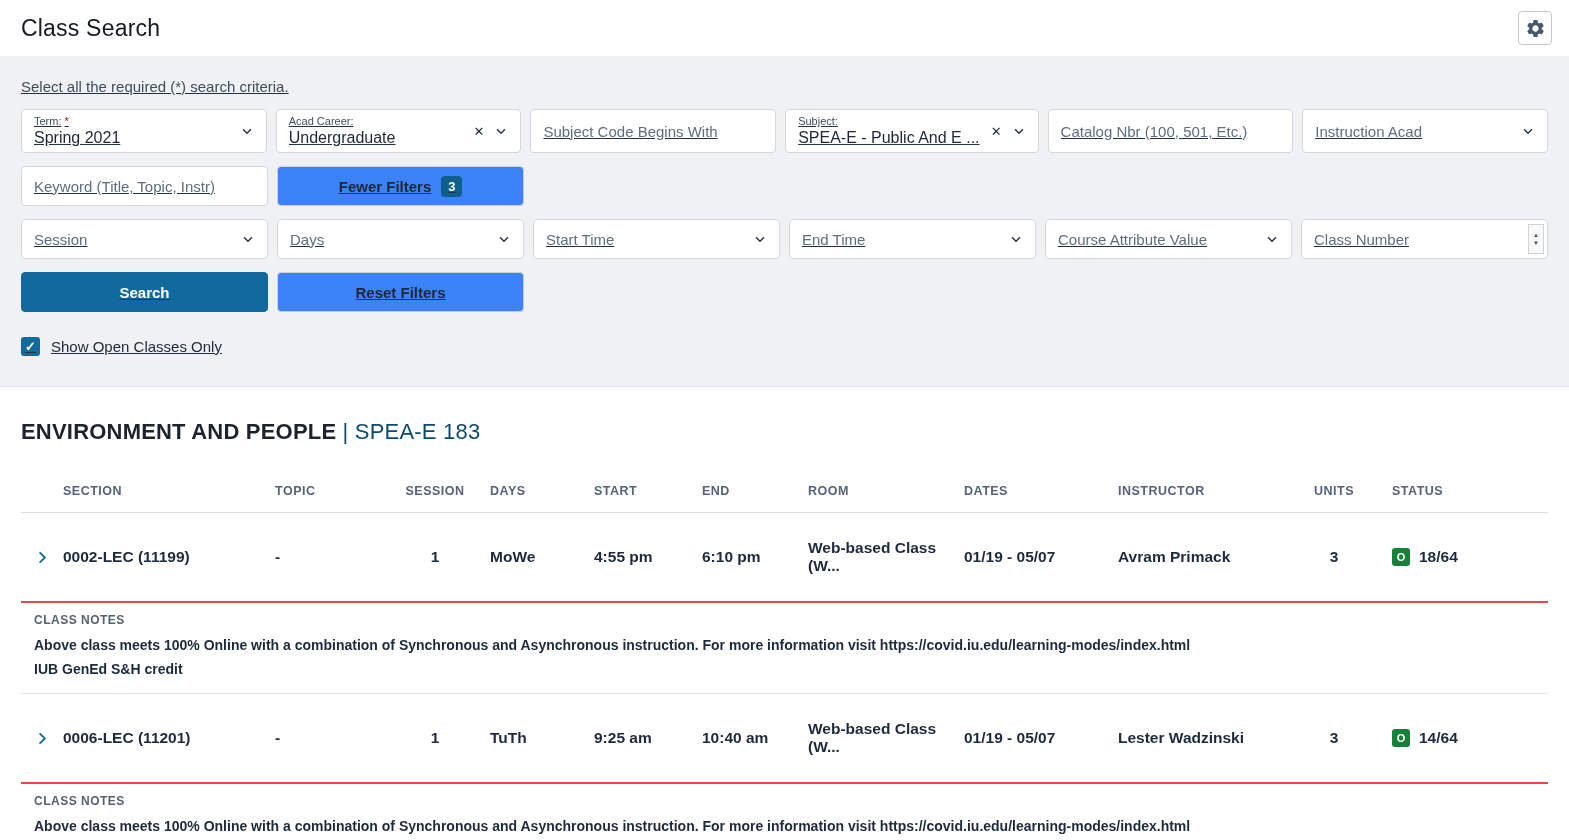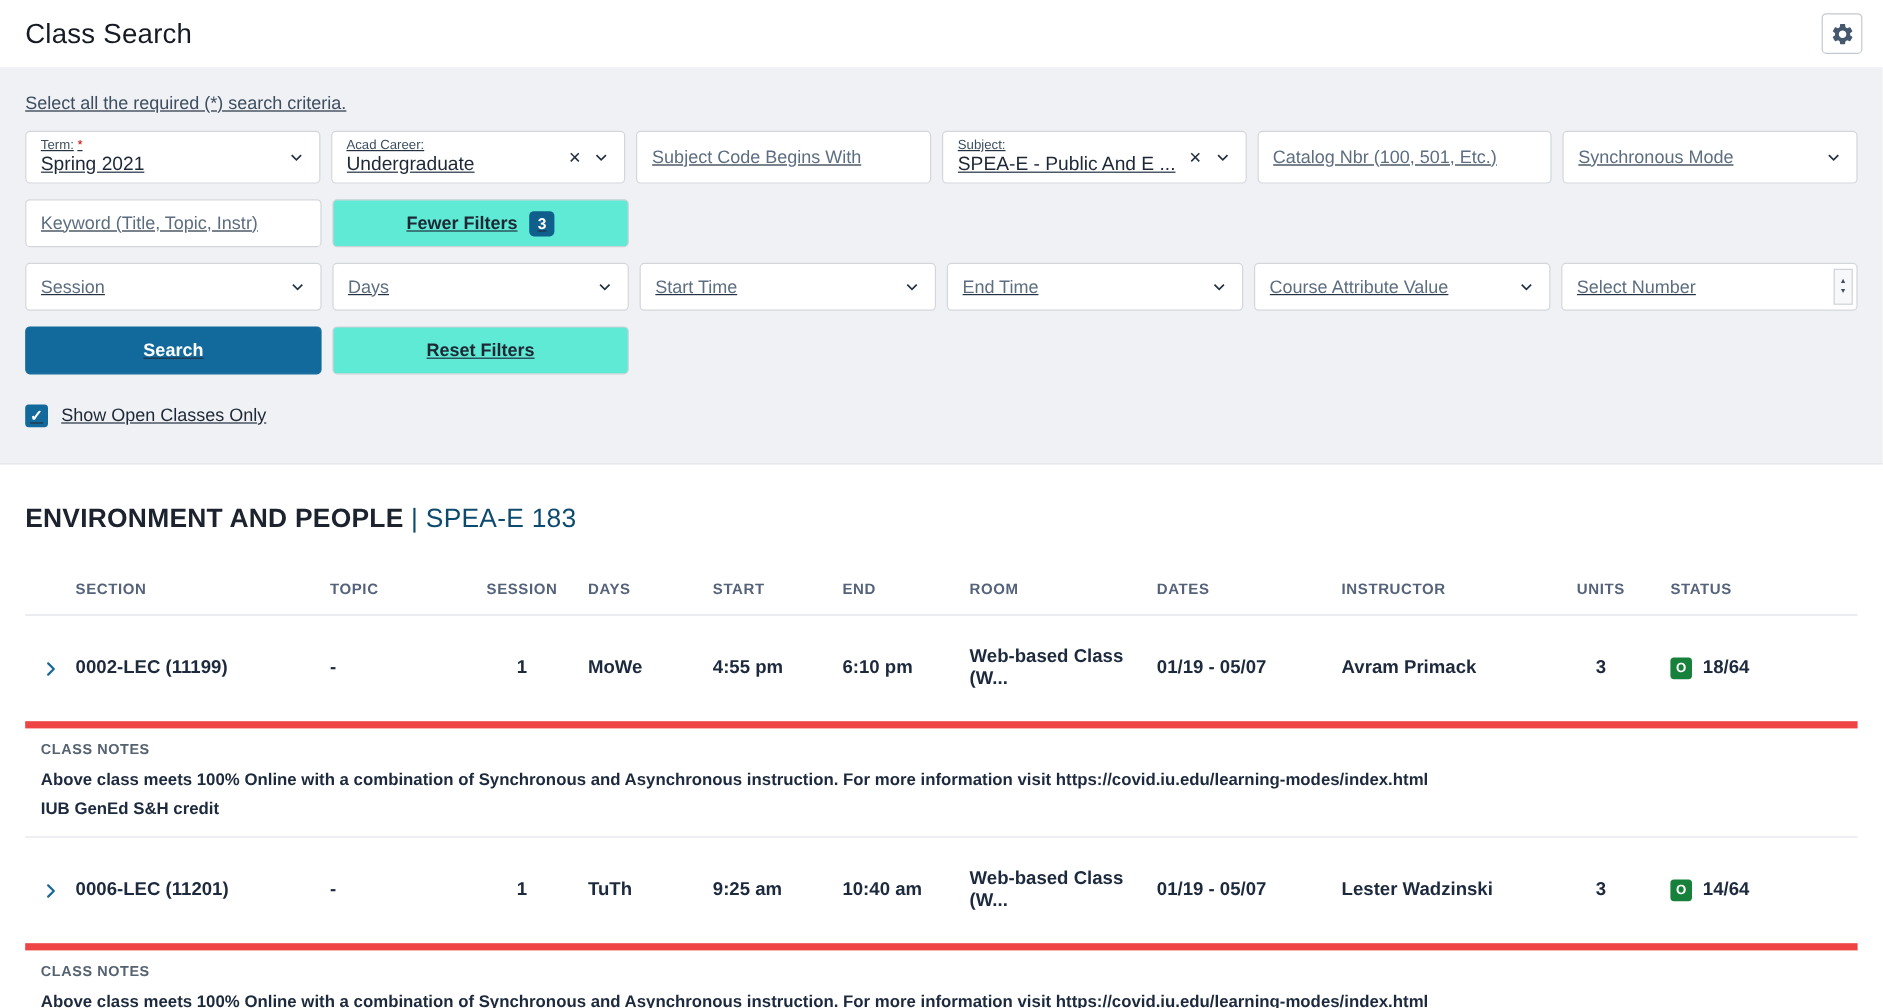--- a/index.html
+++ b/index.html
@@ -30,21 +30,21 @@
   .in { height: 44px; border: 1px solid #d3d7dc; border-radius: 4px; padding: 0 12px; font-size: 15px; font-family: inherit; color: #1d2735; width: 100%; background: #fff; }
   .in.h40 { height: 40px; }
   .in::placeholder { color: #5d6e80; opacity: 1; }
 
   .chev { position: absolute; right: 12px; top: 50%; transform: translateY(-50%); display: flex; }
   .clear { position: absolute; right: 36px; top: 50%; transform: translateY(-50%); font-size: 13px; color: #243142; cursor: pointer; line-height: 1; }
   .spin { position: absolute; right: 3px; top: 50%; transform: translateY(-50%); width: 16px; height: 30px; border: 1px solid #cfd3d8; background: #f7f8f9; display: flex; flex-direction: column; align-items: center; justify-content: center; font-size: 6px; color: #3e4e60; line-height: 8px; cursor: pointer; }
 
   .btn { height: 40px; border-radius: 4px; font-size: 15px; font-family: inherit; cursor: pointer; display: flex; align-items: center; justify-content: center; gap: 10px; }
   .btn-primary { background: #116a9b; border: 1px solid #116a9b; color: #fff; font-weight: 700; }
-  .btn-secondary { background: #5eead4; border: 1px solid #cdd2d8; color: #1d2735; font-weight: 600; }
+  .btn-secondary { background: #3b82f6; border: 1px solid #cdd2d8; color: #1d2735; font-weight: 600; }
   .badge { min-width: 21px; height: 21px; padding: 0 4px; background: #0f5e8c; color: #fff; border-radius: 4px; font-size: 13px; font-weight: 700; display: flex; align-items: center; justify-content: center; }
 
   .check-row { margin-top: 25px; display: flex; align-items: center; gap: 11px; cursor: pointer; width: max-content; }
   .cbox { width: 19px; height: 19px; background: #116a9b; border-radius: 3px; color: #fff; font-size: 13px; font-weight: 700; display: flex; align-items: center; justify-content: center; }
   .clabel { font-size: 15px; color: #1d2735; font-weight: 500; }
 
   
   .rhead { margin: 32px 21px 24px; font-size: 22px; font-weight: 700; color: #1c232e; letter-spacing: .2px; }
   .rhead .code { color: #0c4a6e; font-weight: 400; }
 
@@ -53,21 +53,21 @@
   .thead { height: 44px; border-bottom: 1px solid #dcdfe4; }
   .th { font-size: 12.5px; font-weight: 700; color: #54627a; letter-spacing: .5px; }
   .center { text-align: center; }
   .status-pad { padding-left: 14px; }
 
   .trow { padding: 26px 0; font-size: 15.5px; font-weight: 600; color: #1d2a3d; }
   .rowchev { display: flex; padding-left: 14px; cursor: pointer; }
   .scell { display: flex; align-items: center; gap: 9px; }
   .obadge { width: 18px; height: 18px; border-radius: 3px; background: #17803b; color: #fff; font-size: 11px; font-weight: 700; display: flex; align-items: center; justify-content: center; flex: 0 0 auto; }
 
-  .notes { border-top: 6px solid #ef4444; border-bottom: 1px solid #e2e5e9; padding: 8px 20px 12px 13px; }
+  .notes { border-top: 2px solid #ef4444; border-bottom: 1px solid #e2e5e9; padding: 8px 20px 12px 13px; }
   .ntitle { font-size: 12px; font-weight: 700; color: #55626f; letter-spacing: .5px; margin: 2px 0 6px; }
   .nline { font-size: 14px; font-weight: 600; color: #1d2a3d; line-height: 24px; }
 </style>
 </head>
 <body>
 
 <header class="topbar">
   <h1 class="page-title">Class Search</h1>
   <button class="gear-btn">
     <svg width="21" height="21" viewBox="0 0 24 24" fill="#46586d">
@@ -110,21 +110,21 @@
       <span class="chev">
           <svg width="14" height="14" viewBox="0 0 16 16" fill="none">
             <path d="M3.5 6l4.5 4.5L12.5 6" stroke="#243142" stroke-width="1.6" fill="none"></path>
           </svg>
         </span>
     </div>
 
     <input class="in" placeholder="Catalog Nbr (100, 501, Etc.)" style="">
 
     <div class="fld">
-      <div class="ph">Synchronous Mode</div>
+      <div class="ph">Instruction Acad</div>
       <span class="chev">
           <svg width="14" height="14" viewBox="0 0 16 16" fill="none">
             <path d="M3.5 6l4.5 4.5L12.5 6" stroke="#243142" stroke-width="1.6" fill="none"></path>
           </svg>
         </span>
     </div>
   </div>
 
   <div class="fgrid">
     <input class="in h40" placeholder="Keyword (Title, Topic, Instr)" style="">
@@ -169,21 +169,21 @@
     </div>
     <div class="fld h40">
       <div class="ph">Course Attribute Value</div>
       <span class="chev">
           <svg width="14" height="14" viewBox="0 0 16 16" fill="none">
             <path d="M3.5 6l4.5 4.5L12.5 6" stroke="#243142" stroke-width="1.6" fill="none"></path>
           </svg>
         </span>
     </div>
     <div class="fld h40">
-      <div class="ph">Select Number</div>
+      <div class="ph">Class Number</div>
       <span class="spin">
           <span>▲</span>
           <span>▼</span>
         </span>
     </div>
   </div>
 
   <div class="fgrid">
     <button class="btn btn-primary">
         <span>Search</span>

